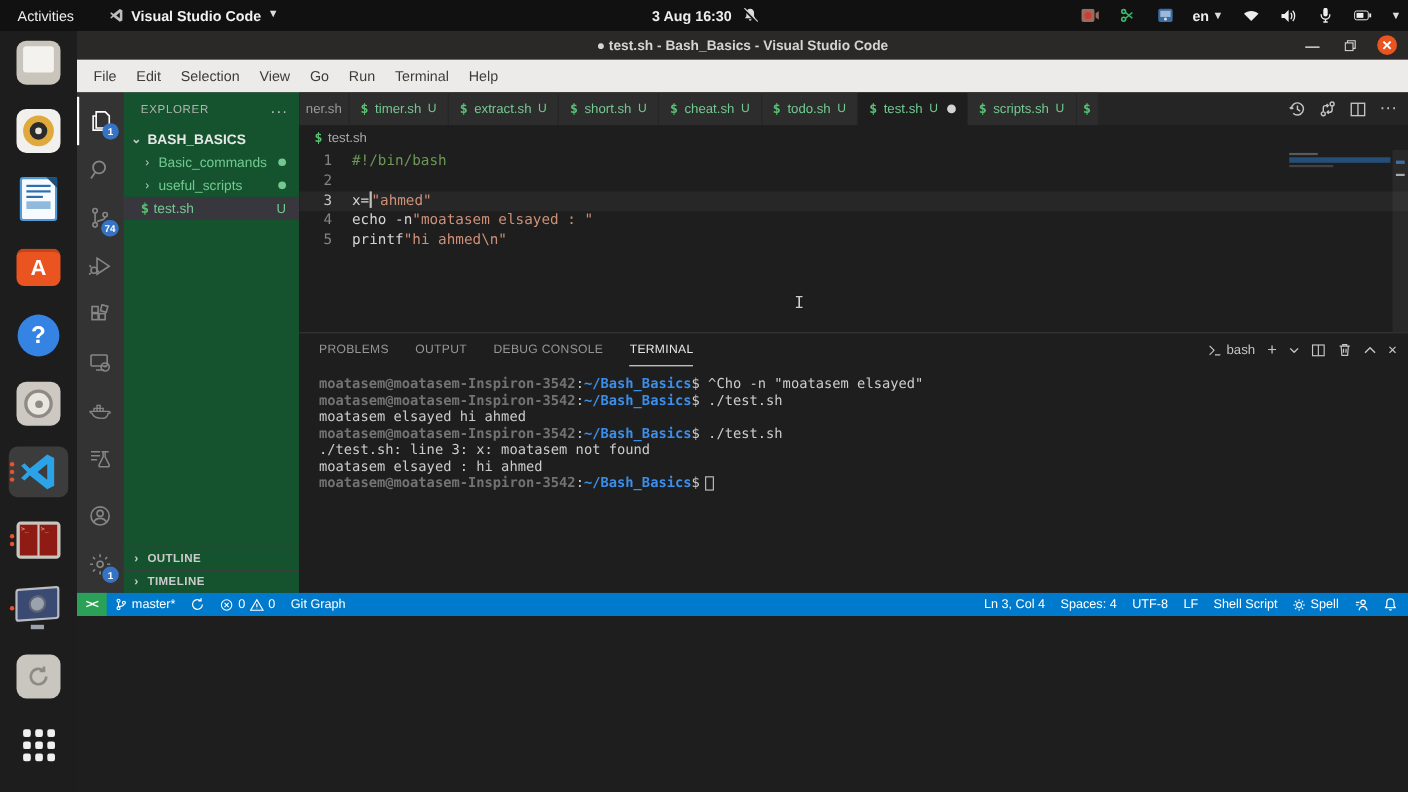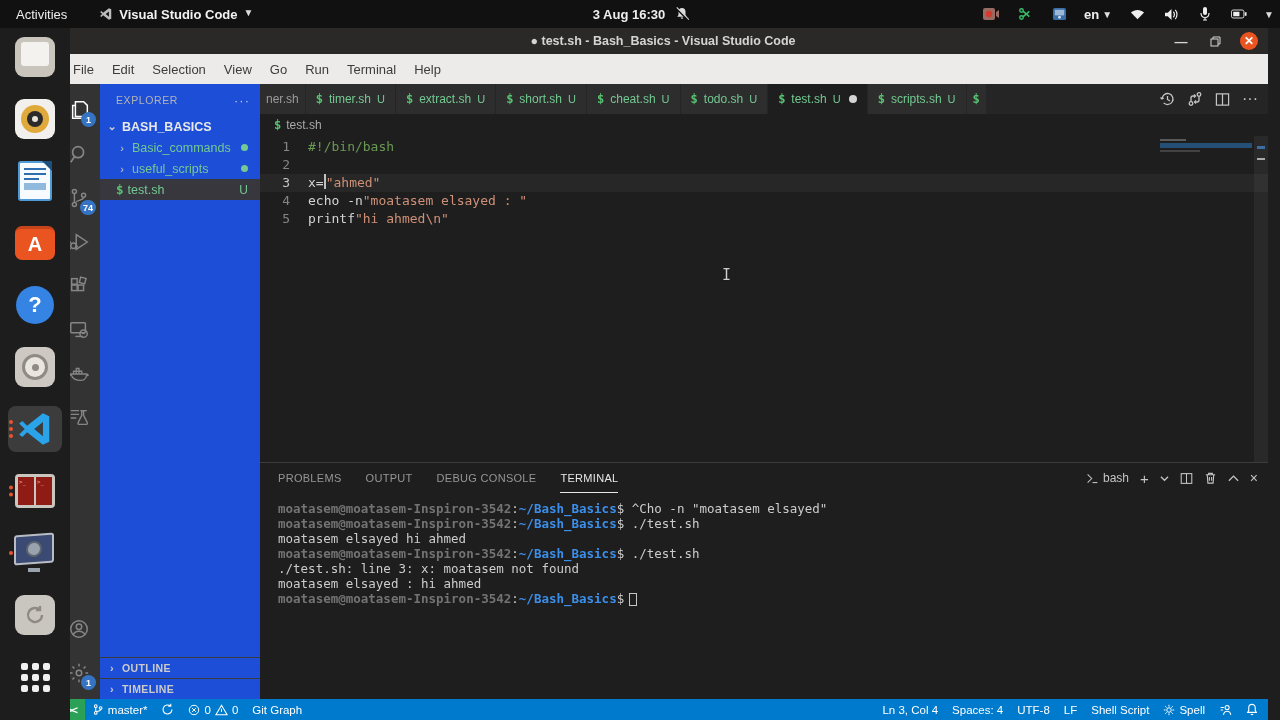--- a/index.html
+++ b/index.html
@@ -18,38 +18,38 @@
   .carved { color:#ddd; font-size:10px; }
   
   .dock { position:absolute; left:0; top:28px; width:70px; height:692px; background:#1d1d1d;
     display:flex; flex-direction:column; align-items:center; padding-top:6px; gap:16px; z-index:40; }
   .dock-item { position:relative; width:54px; height:46px; display:flex; align-items:center; justify-content:center; }
   .dock-item.active { background:rgba(255,255,255,.14); border-radius:8px; }
   .run-dots { position:absolute; left:1px; top:50%; transform:translateY(-50%); display:flex; flex-direction:column; gap:3px; }
   .run-dots i { width:4px; height:4px; border-radius:50%; background:#e9542f; display:block; }
   .di { width:44px; height:44px; display:flex; align-items:center; justify-content:center; }
   
-  .vswin { position:absolute; left:58px; top:28px; width:1210px; height:692px; display:flex; flex-direction:column; }
+  .vswin { position:absolute; left:70px; top:28px; width:1210px; height:532px; display:flex; flex-direction:column; }
   .titlebar { height:26px; background:#2b2927; display:flex; align-items:center; color:#d6d4d2; font-size:12.5px; font-weight:bold; position:relative; }
   .titlebar .title { flex:1; text-align:center; }
   .win-controls { position:absolute; right:10px; top:0; height:26px; display:flex; align-items:center; gap:16px; }
   .wc { width:18px; height:18px; display:flex; align-items:center; justify-content:center; color:#d8d6d4; font-size:13px; }
   .wc.close { background:#e95420; border-radius:50%; color:#fff; font-size:12px; font-weight:bold; }
   .menubar { height:30px; background:#edebe9; display:flex; align-items:center; padding-left:6px; }
   .menu-item { padding:4px 9px; color:#3e3c3a; font-size:13px; }
   .main { flex:1; display:flex; min-height:0; }
   
   .actbar { width:42px; background:#333333; display:flex; flex-direction:column; align-items:center; padding-top:4px; }
   .act-ic { position:relative; width:42px; height:44px; display:flex; align-items:center; justify-content:center; color:#868686; }
   .act-ic.active { color:#ffffff; border-left:2px solid #fff; }
   .act-spacer { flex:1; }
   .badge { position:absolute; right:4px; bottom:5px; min-width:15px; height:15px; border-radius:8px; background:#3574c4;
     color:#fff; font-size:9px; display:flex; align-items:center; justify-content:center; padding:0 3px; font-weight:bold; }
   
-  .sidebar { width:160px; background:#1d4ed8; display:flex; flex-direction:column; color:#cccccc; }
+  .sidebar { width:160px; background:#14532d; display:flex; flex-direction:column; color:#cccccc; }
   .sb-header { height:32px; display:flex; align-items:center; justify-content:space-between; padding:0 10px 0 16px;
     font-size:10.5px; letter-spacing:.6px; color:#b3b3b3; }
   .sb-dots { color:#cccccc; font-size:13px; letter-spacing:1px; }
   .tree { flex:1; font-size:12.5px; overflow:hidden; }
   .tree-row { height:21px; display:flex; align-items:center; padding:0 6px 0 6px; gap:4px; }
   .tree-root { font-weight:bold; color:#e8e8e8; }
   .tree-chev { width:12px; color:#cccccc; font-size:11px; text-align:center; }
   .tree-item { padding-left:16px; color:#73c991; }
   .tree-item .lbl { flex:1; white-space:nowrap; overflow:hidden; }
   .tree-item.selected { background:#37373d; }

